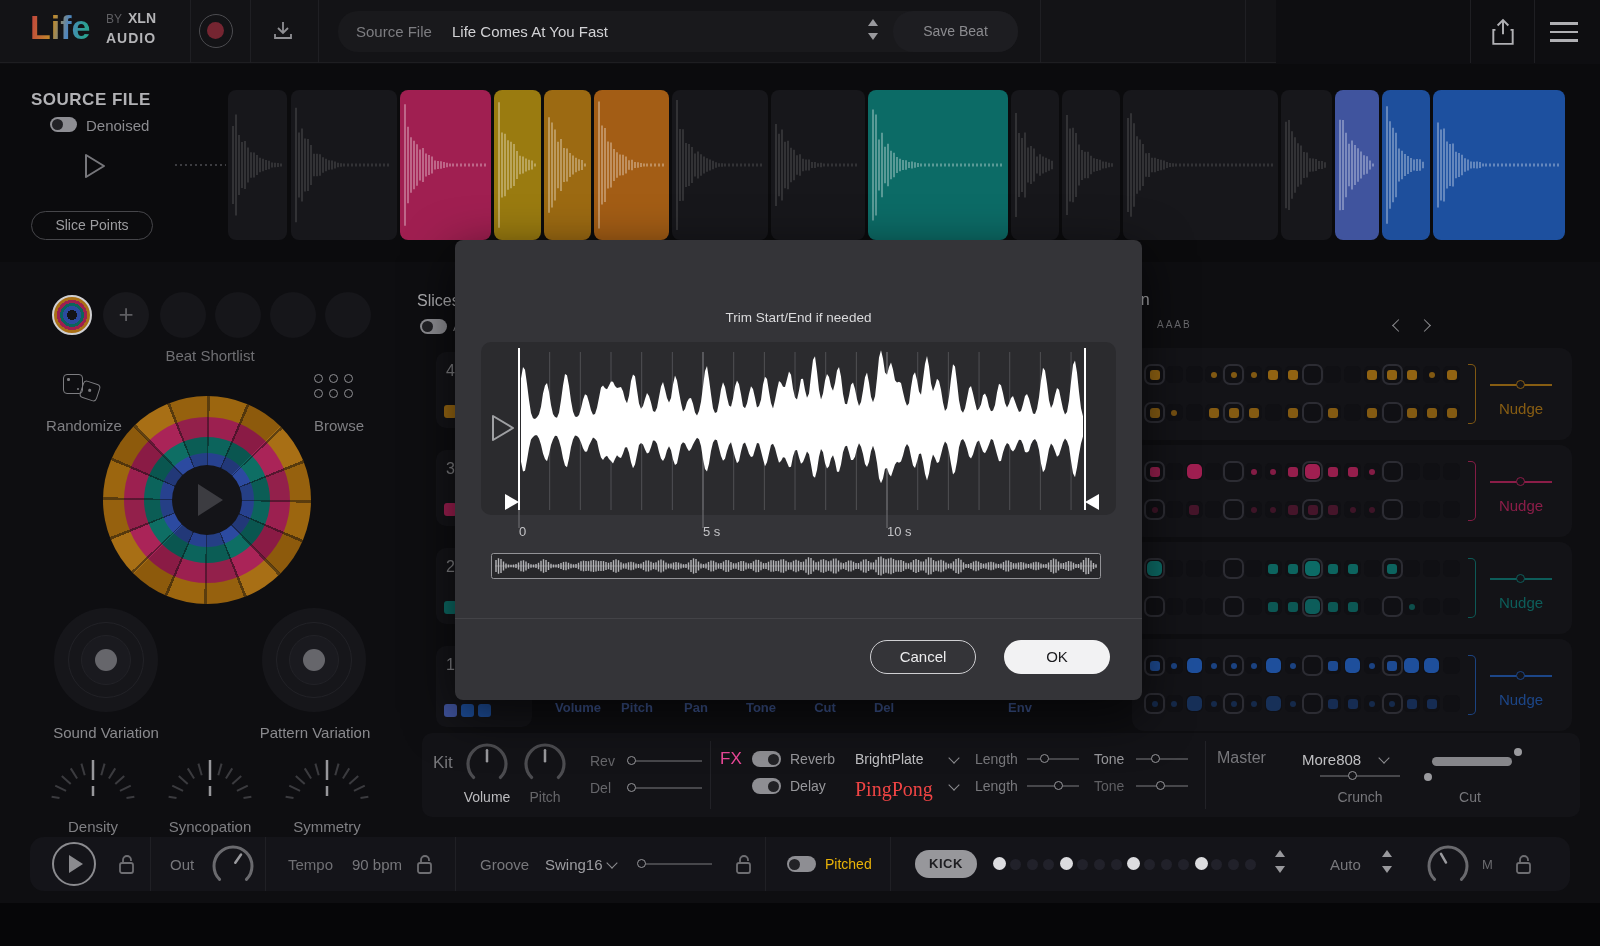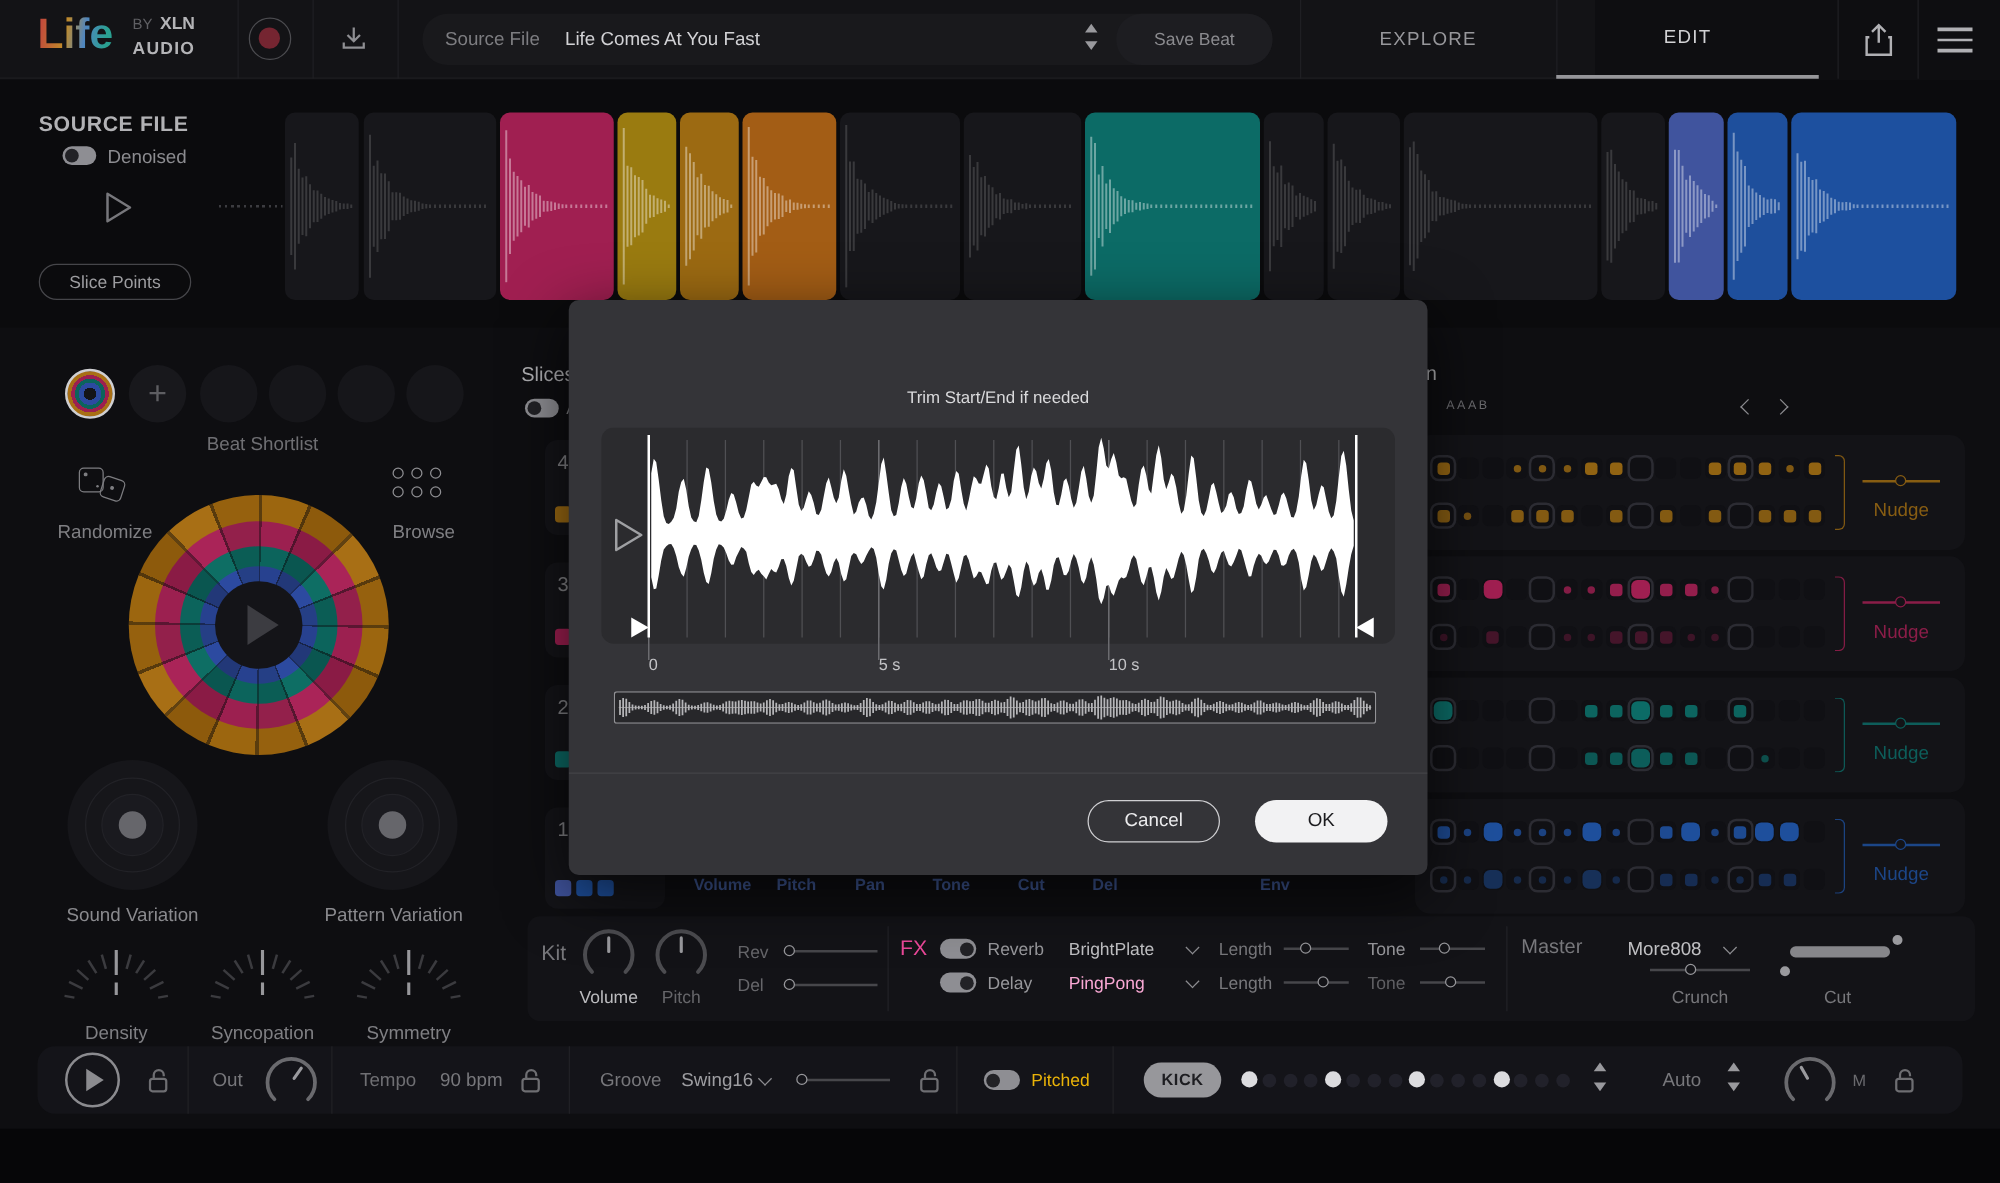--- a/index.html
+++ b/index.html
@@ -42,27 +42,21 @@
     <div class="pill" style="left:338px;top:11px;width:680px;height:41px;background:#19191c;">
       <span class="abs" style="left:18px;top:12px;font-size:15px;color:#7d7d81;">Source File</span>
       <span class="abs" style="left:114px;top:12px;font-size:15px;color:#d2d2d5;">Life Comes At You Fast</span>
       <div class="abs tri-up" style="left:530px;top:8px;"></div>
       <div class="abs tri-dn" style="left:530px;top:22px;"></div>
     </div>
     <div class="pill" style="left:893px;top:11px;width:125px;height:41px;background:#1d1d21;text-align:center;">
       <span style="font-size:14px;color:#8b8b8f;line-height:41px;">Save Beat</span>
     </div>
     <div class="vline" style="left:1040px;top:0;height:63px;"></div>
-    <div class="abs" style="left:1040px;top:0;width:205px;height:63px;text-align:center;">
-      <span style="font-size:15px;letter-spacing:1px;color:#97979b;line-height:63px;">EXPLORE</span>
-    </div>
     <div class="vline" style="left:1245px;top:0;height:63px;"></div>
-    <div class="abs" style="left:1245px;top:0;width:210px;height:63px;text-align:center;border-bottom:3px solid #96969a;">
-      <span style="font-size:15px;letter-spacing:1px;color:#d2d2d5;line-height:60px;">EDIT</span>
-    </div>
     <div class="vline" style="left:1470px;top:0;height:63px;"></div>
     <svg class="abs" style="left:1490px;top:18px;" width="26" height="28" viewBox="0 0 24 26" fill="none" stroke="#b0b0b4" stroke-width="1.8">
       <path d="M12 2v13M7 7l5-5 5 5"></path>
         <path d="M5 11H3v13h18V11h-2"></path>
     </svg>
     <div class="vline" style="left:1534px;top:0;height:63px;"></div>
     <div class="abs" style="left:1550px;top:22px;">
       <div style="width:28px;height:2.5px;background:#b0b0b4;margin-bottom:6px;"></div>
       <div style="width:28px;height:2.5px;background:#b0b0b4;margin-bottom:6px;"></div>
       <div style="width:28px;height:2.5px;background:#b0b0b4;"></div>
@@ -666,21 +660,21 @@
         <div style="position: absolute; left: 13.2px; top: -4px; width: 9px; height: 9px; border-radius: 50%; border: 1.5px solid rgb(151, 151, 155); background: rgb(19, 19, 23);"></div>
       </div>
       <span style="position: absolute; left: 672px; top: 18px; font-size: 14px; color: rgb(151, 151, 155);">Tone</span>
       <div style="position: absolute; left: 714px; top: 25px; width: 52px; height: 2px; background: rgb(71, 71, 75);">
         <div style="position: absolute; left: 15.4px; top: -4px; width: 9px; height: 9px; border-radius: 50%; border: 1.5px solid rgb(151, 151, 155); background: rgb(19, 19, 23);"></div>
       </div>
       <div style="position: absolute; left: 330px; top: 45px; width: 29px; height: 16px; border-radius: 8px; background: rgb(142, 142, 147);">
         <div style="position: absolute; right: 2px; top: 2.5px; width: 11px; height: 11px; border-radius: 50%; background: rgb(34, 34, 38);"></div>
       </div>
       <span style="position: absolute; left: 368px; top: 45px; font-size: 14px; color: rgb(151, 151, 155);">Delay</span>
-      <span style="position: absolute; left: 433px; top: 45px; font-size: 14px; color: #f9a8d4;">PingPong</span>
+      <span style="position: absolute; left: 433px; top: 45px; font-size: 20px; color: #ef4444; font-family: Liberation Serif, serif;">PingPong</span>
       <div class="chev" style="left: 528px; top: 48px;"></div>
       <span style="position: absolute; left: 553px; top: 45px; font-size: 14px; color: rgb(119, 119, 123);">Length</span>
       <div style="position: absolute; left: 605px; top: 52px; width: 52px; height: 2px; background: rgb(71, 71, 75);">
         <div style="position: absolute; left: 27.28px; top: -4px; width: 9px; height: 9px; border-radius: 50%; border: 1.5px solid rgb(151, 151, 155); background: rgb(19, 19, 23);"></div>
       </div>
       <span style="position: absolute; left: 672px; top: 45px; font-size: 14px; color: rgb(95, 95, 99);">Tone</span>
       <div style="position: absolute; left: 714px; top: 52px; width: 52px; height: 2px; background: rgb(71, 71, 75);">
         <div style="position: absolute; left: 19.8px; top: -4px; width: 9px; height: 9px; border-radius: 50%; border: 1.5px solid rgb(151, 151, 155); background: rgb(19, 19, 23);"></div>
       </div>
     </div>

